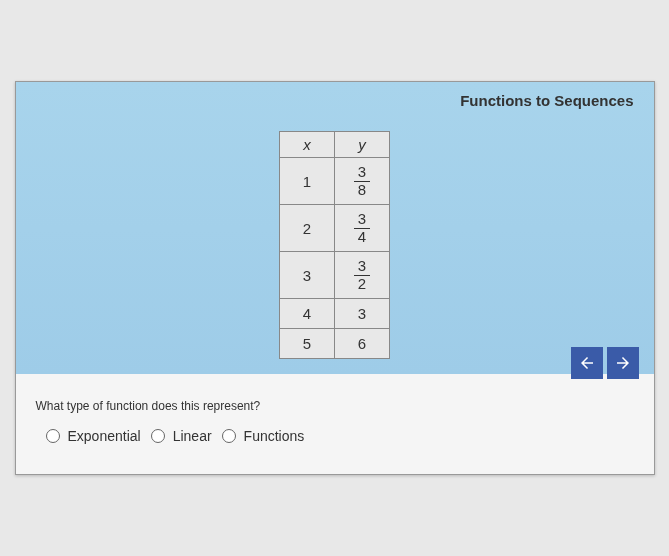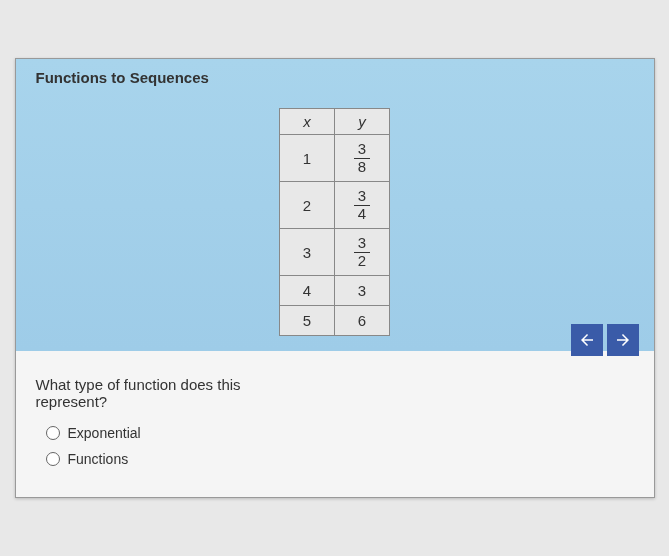--- a/index.html
+++ b/index.html
@@ -17,21 +17,21 @@
       background: white;
       border: 1px solid #999;
       box-shadow: 0 1px 3px rgba(0,0,0,0.2);
     }
     .top-section {
       background: linear-gradient(to bottom, #a8d4ec, #9ecce8);
       padding: 10px 20px 15px;
       position: relative;
     }
     .title {
-      text-align: left;
+      text-align: right;
       font-weight: bold;
       font-size: 15px;
       color: #333;
       margin-bottom: 22px;
     }
     .table-wrapper {
       display: flex;
       justify-content: center;
     }
     .data-table {
@@ -86,28 +86,28 @@
     .nav-btn svg {
       width: 18px;
       height: 18px;
       fill: white;
     }
     .bottom-section {
       padding: 25px 20px 30px;
       background: #f5f5f5;
     }
     .question {
-      font-size: 15px;
+      font-size: 12px;
       color: #333;
       margin-bottom: 15px;
       max-width: 250px;
     }
     .options {
       display: flex;
-      flex-direction: column;
+      flex-direction: row;
       gap: 10px;
       padding-left: 10px;
     }
     .option {
       display: flex;
       align-items: center;
       gap: 8px;
       cursor: pointer;
     }
     .radio {
@@ -188,17 +188,21 @@
   </div>
   <div class="bottom-section">
     <div class="question">What type of function does this represent?</div>
     <div class="options">
       <label class="option">
         <span class="radio"></span>
         <span class="option-label">Exponential</span>
       </label>
       <label class="option">
         <span class="radio"></span>
+        <span class="option-label">Linear</span>
+      </label>
+      <label class="option">
+        <span class="radio"></span>
         <span class="option-label">Functions</span>
       </label>
     </div>
   </div>
 </div>
 
 </body></html>

